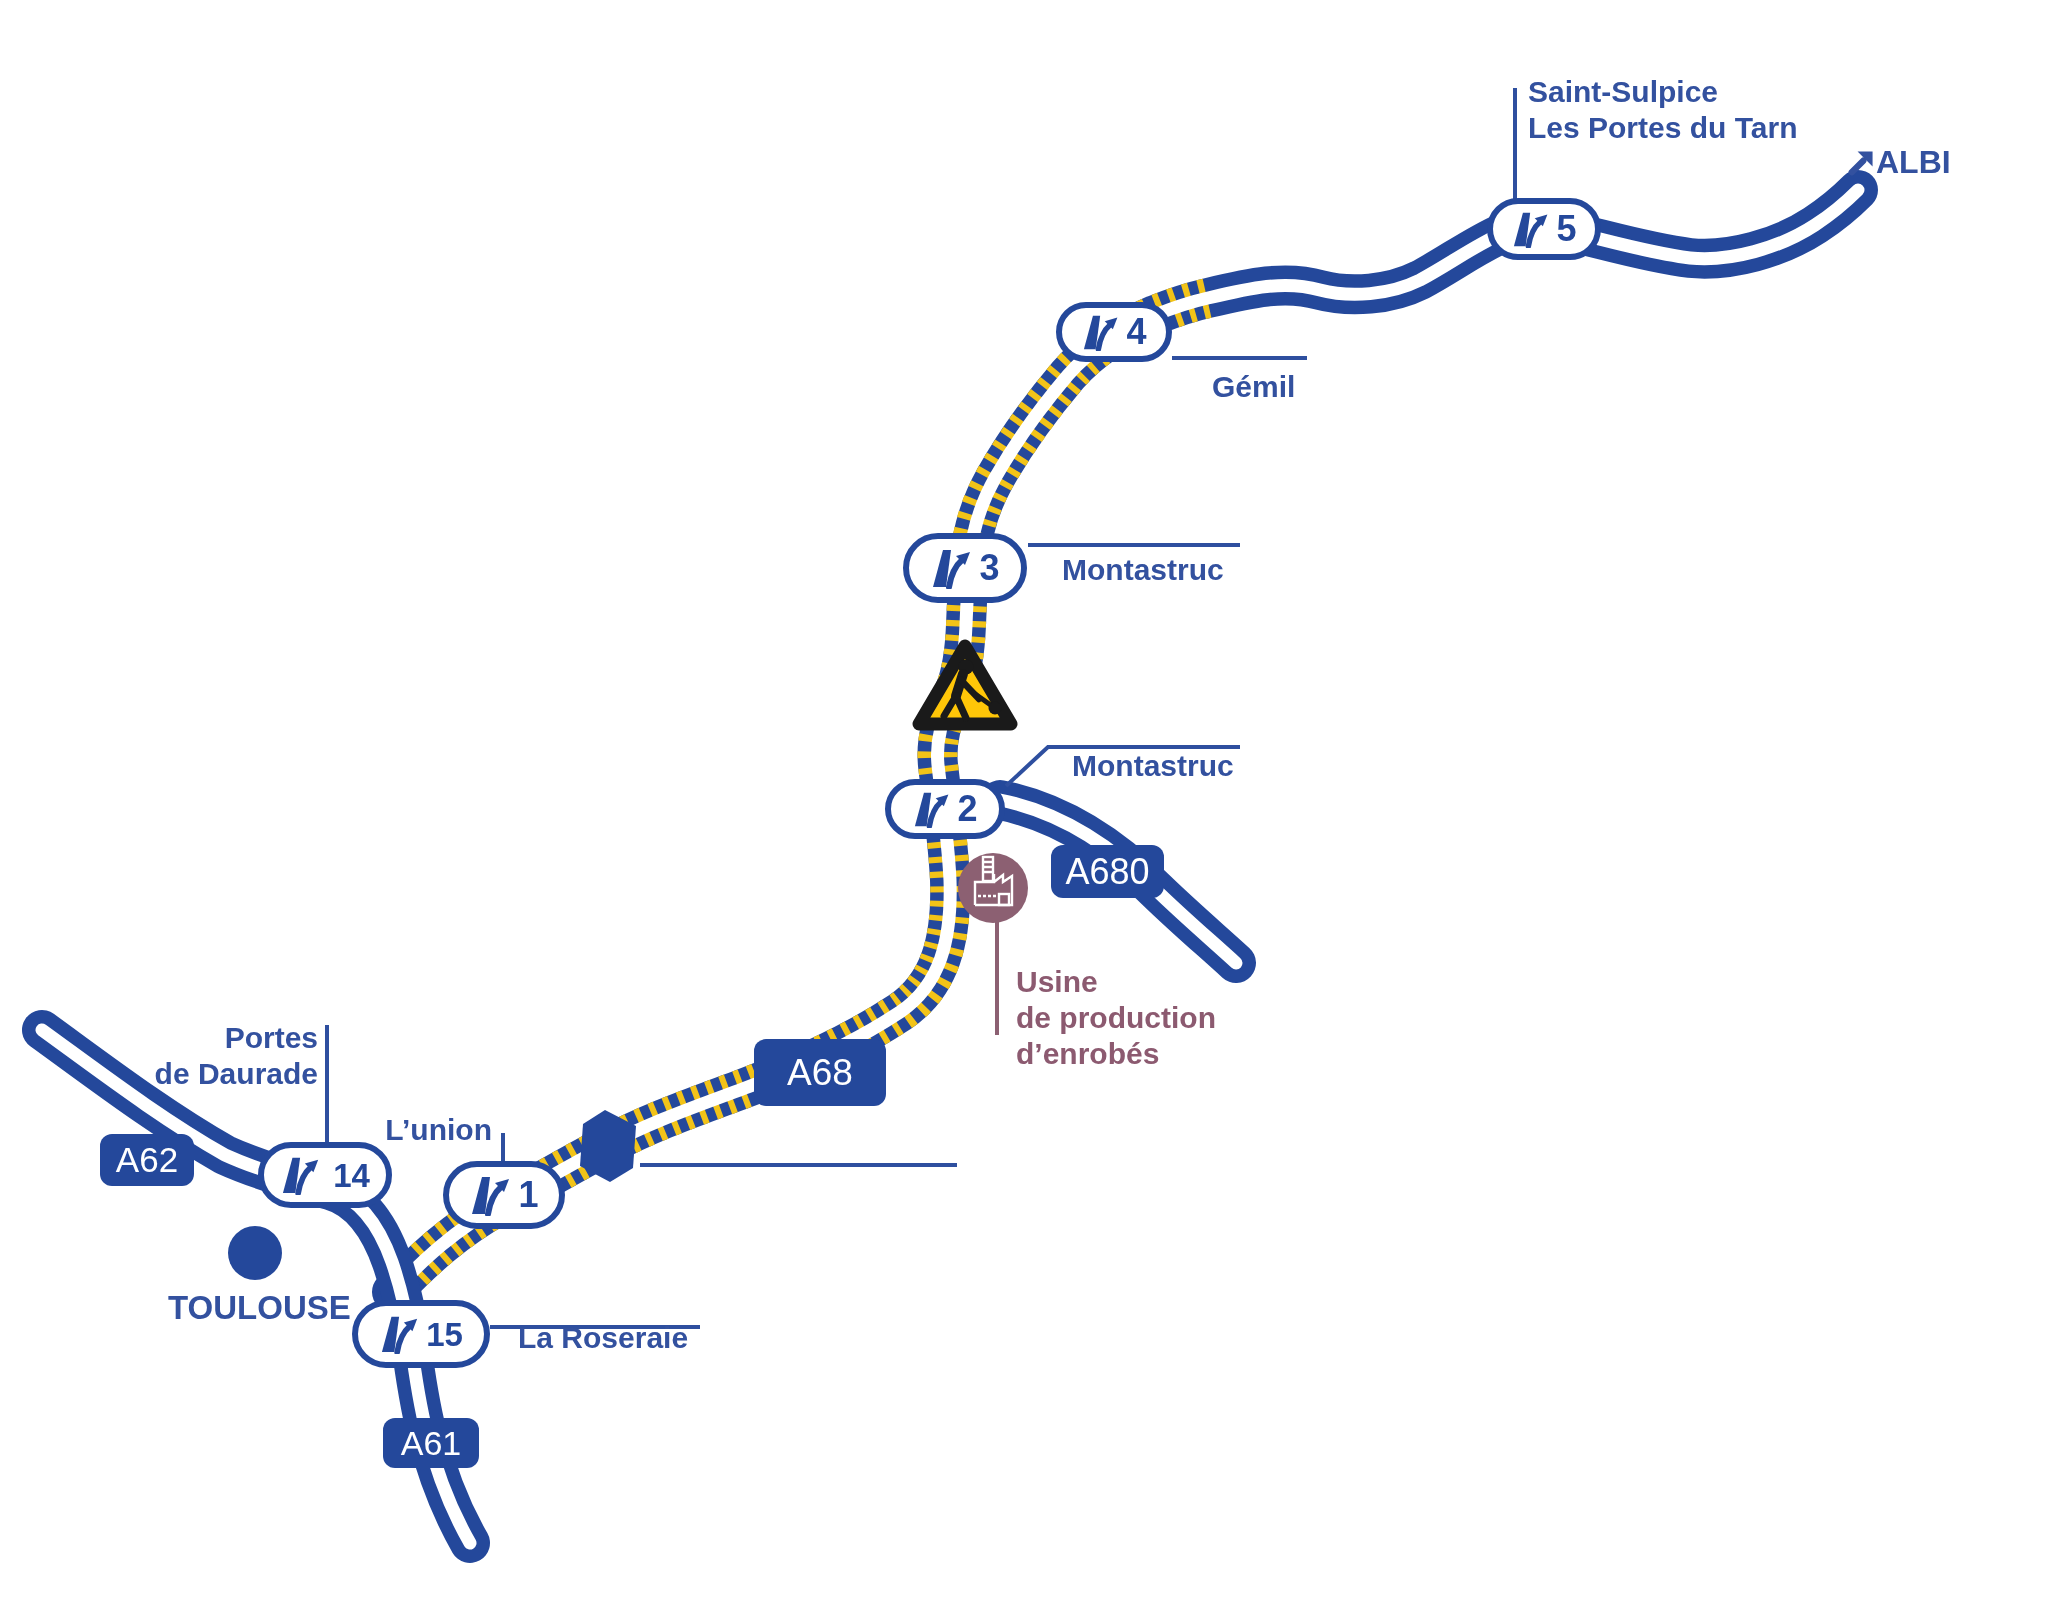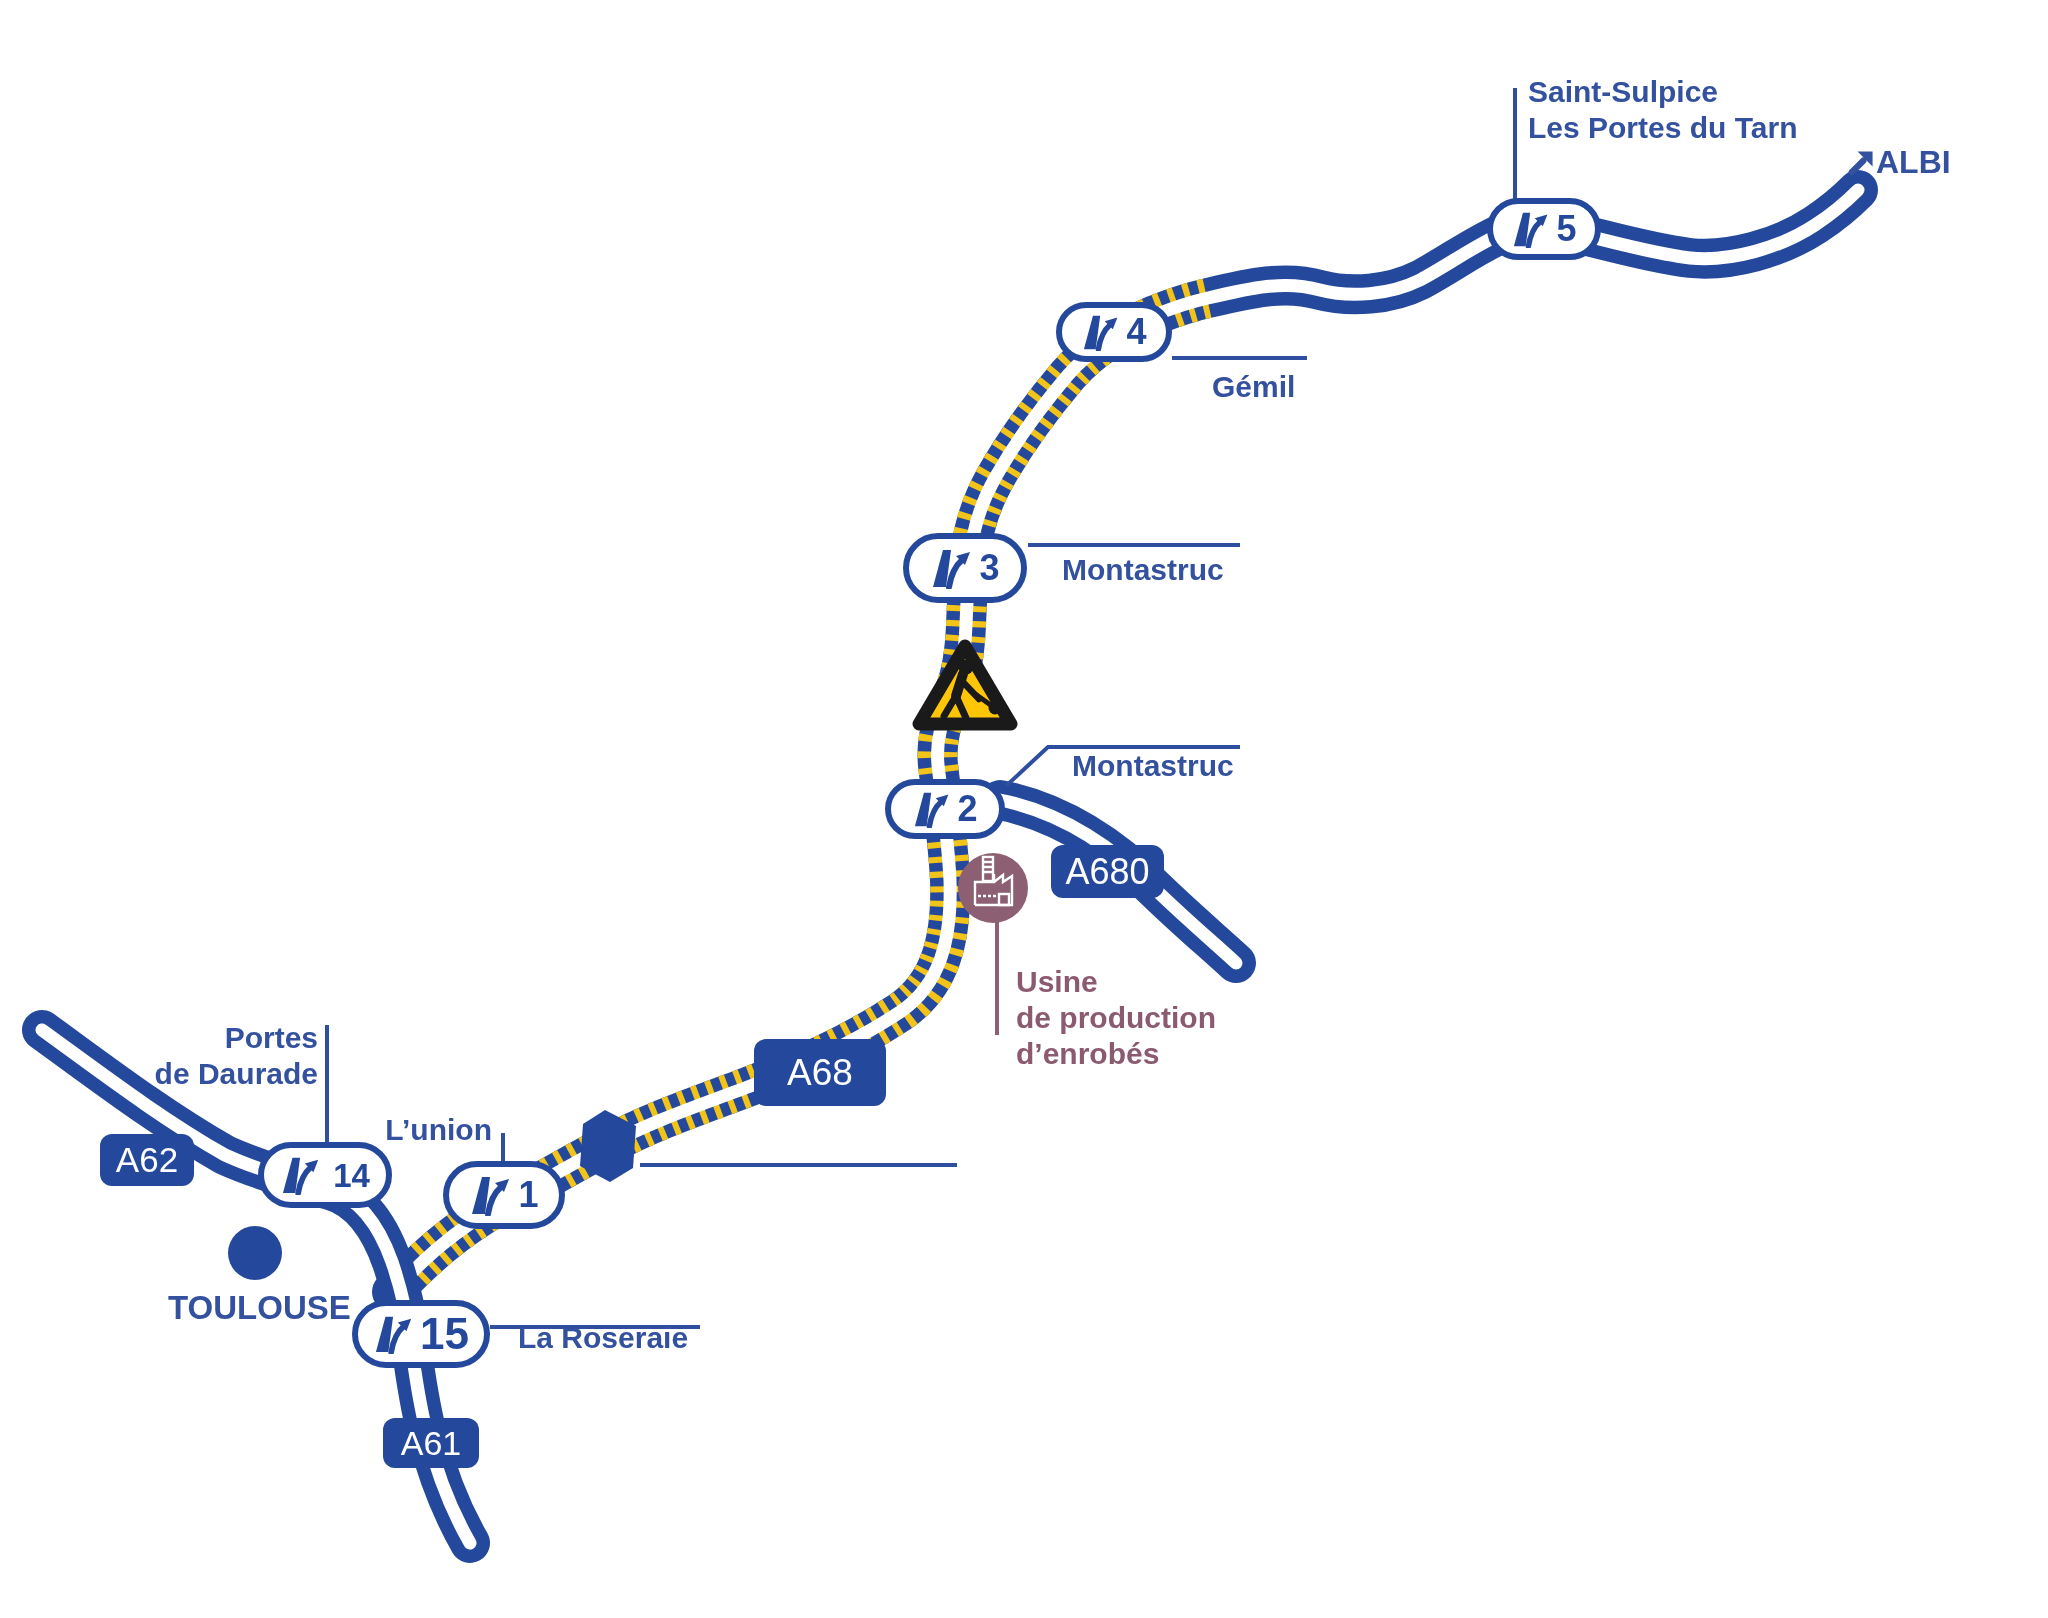--- a/index.html
+++ b/index.html
@@ -139,21 +139,21 @@
   <div class="exit-pill" style="left:258px;top:1142px;width:134px;height:66px;">
     <svg width="44" height="40">
         <use href="#exit-icon"></use>
       </svg>
     <span class="exit-num" style="font-size:33px;margin-left:6px;">14</span>
   </div>
   <div class="exit-pill" style="left:352px;top:1300px;width:138px;height:68px;">
     <svg width="44" height="40">
         <use href="#exit-icon"></use>
       </svg>
-    <span class="exit-num" style="font-size:44px;">15</span>
+    <span class="exit-num" style="font-size:33px;">15</span>
   </div>
 
   <div class="abadge" style="left:100px;top:1134px;width:94px;height:52px;font-size:35px;">A62</div>
   <div class="abadge" style="left:754px;top:1039px;width:132px;height:67px;font-size:37px;">A68</div>
   <div class="abadge" style="left:1051px;top:845px;width:113px;height:53px;font-size:36px;">A680</div>
   <div class="abadge" style="left:383px;top:1418px;width:96px;height:50px;font-size:34px;">A61</div>
 
   <div class="lbl" style="left:1528px;top:74px;">
     <div>Saint-Sulpice</div>
     <div>Les Portes du Tarn</div>

